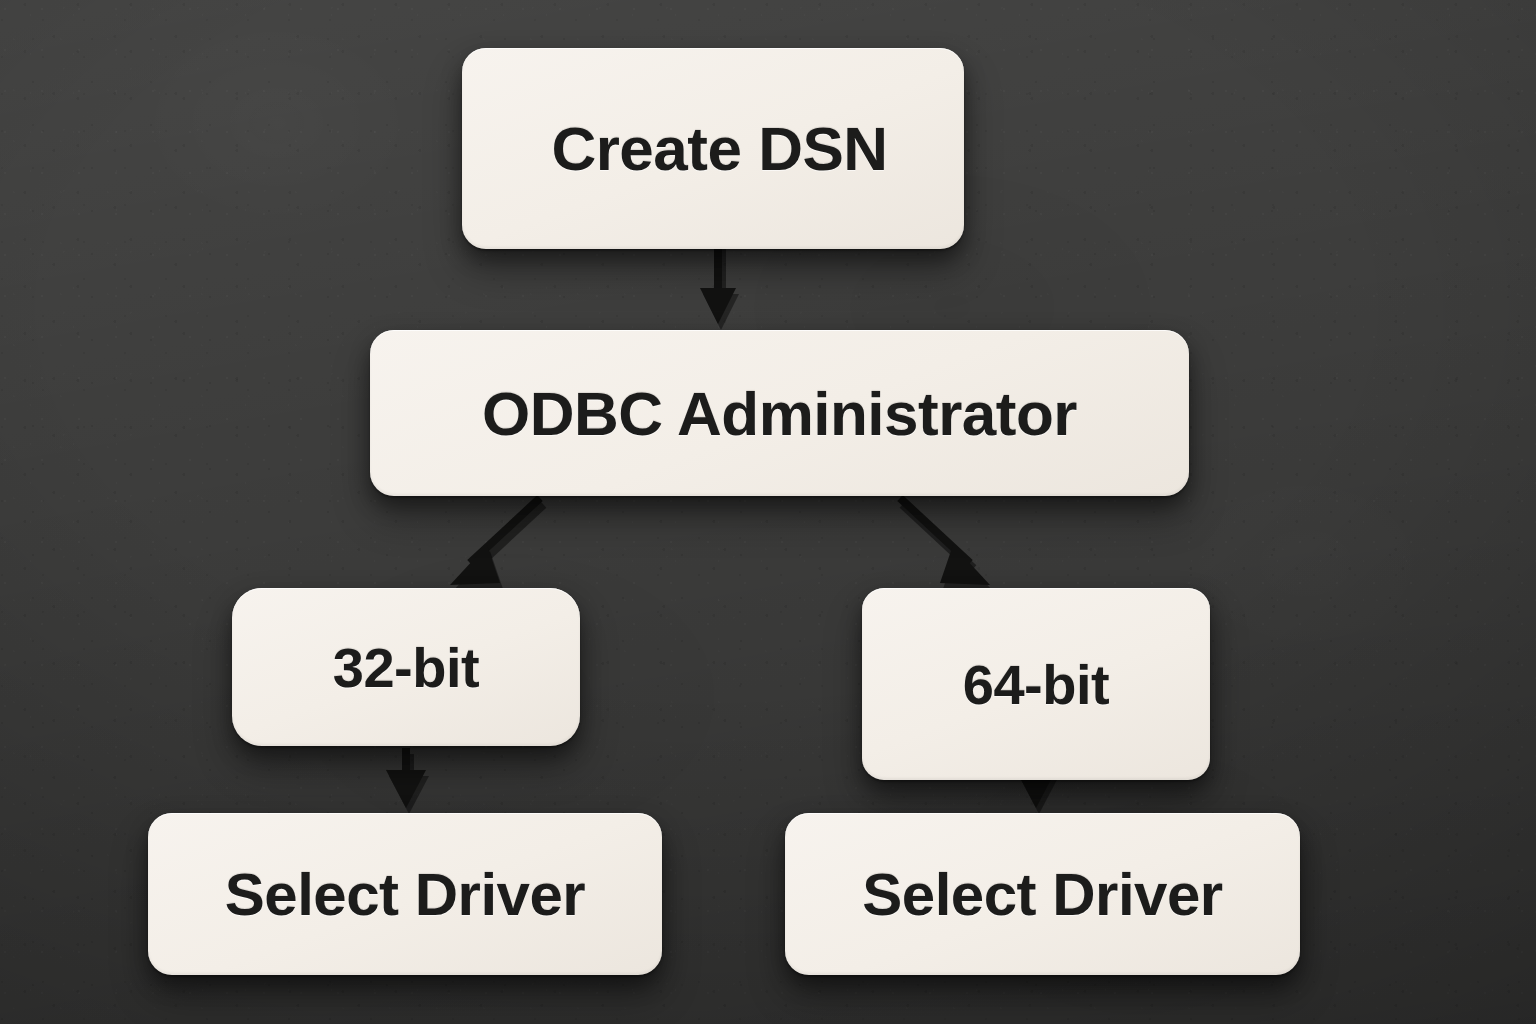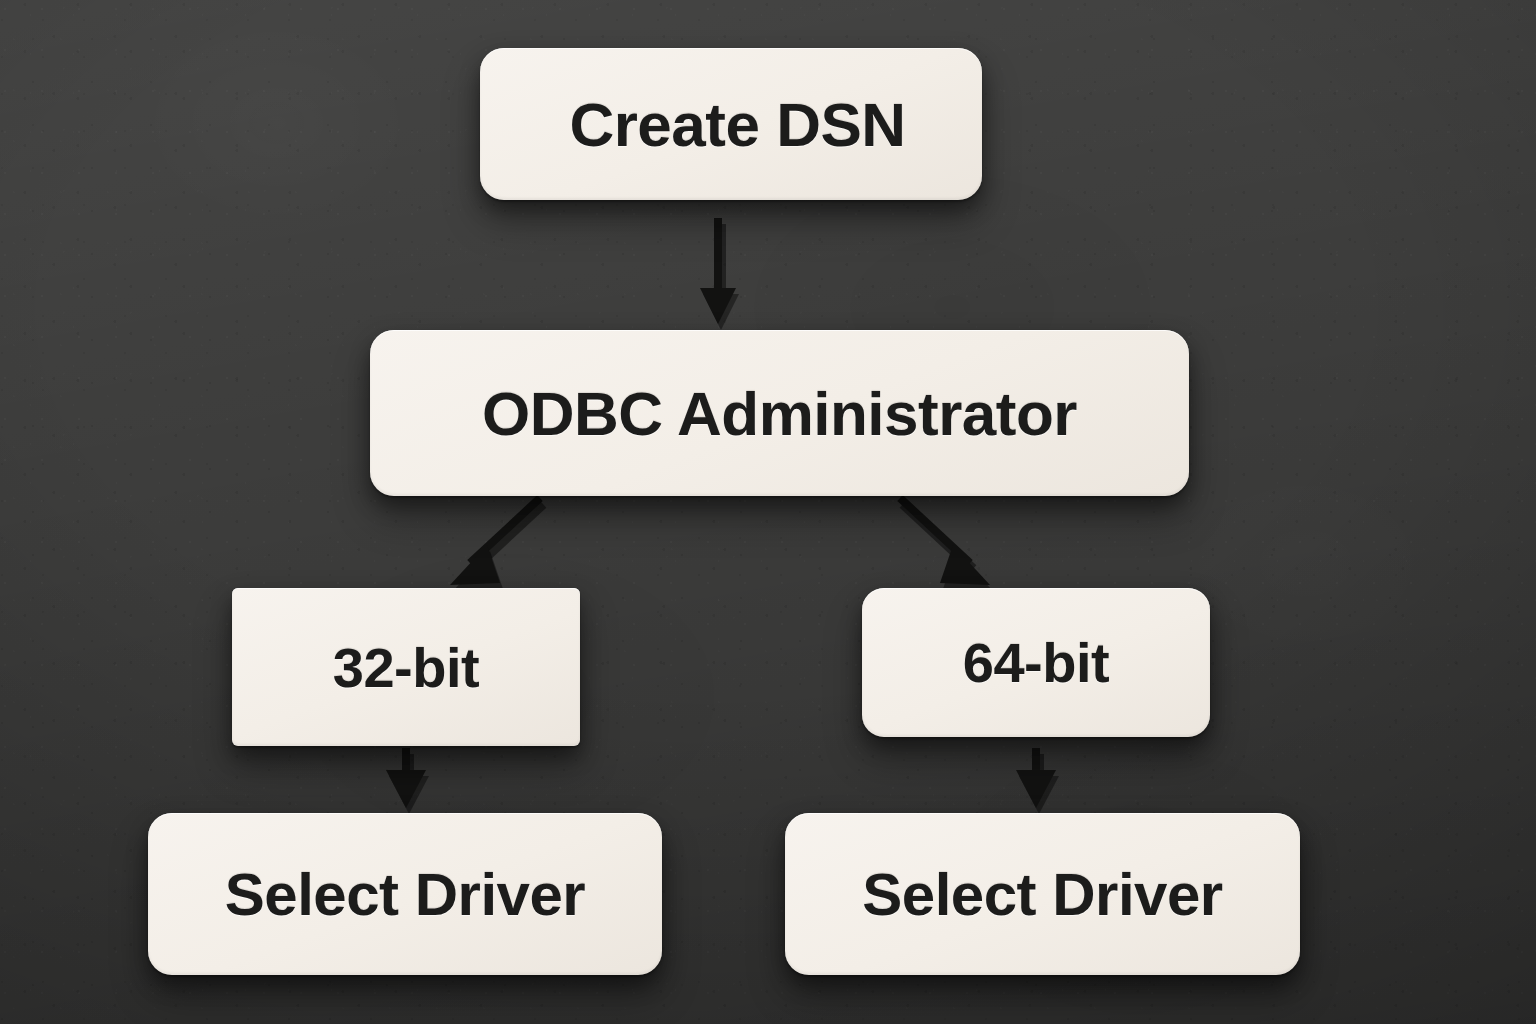--- a/index.html
+++ b/index.html
@@ -75,24 +75,24 @@
     box-sizing: border-box;
   }
   .node-label {
     color: #1c1c1b;
     font-weight: 700;
     letter-spacing: -0.5px;
     white-space: nowrap;
     text-shadow: 0 1px 0 rgba(255,255,255,.6), 0 -1px 1px rgba(0,0,0,.10);
   }
 
-  #node-create-dsn  { left:480px; top:48px;  width:502px; height:152px;padding-left:13px; }
+  #node-create-dsn  { left:462px; top:48px;  width:502px; height:201px;padding-left:13px; }
   #node-odbc-admin  { left:370px; top:330px; width:819px; height:166px; }
-  #node-32bit       { left:232px; top:588px; width:348px; height:158px; border-radius:6px; }
-  #node-64bit       { left:862px; top:588px; width:348px; height:149px; border-radius:22px; }
+  #node-32bit       { left:232px; top:588px; width:348px; height:158px; border-radius:30px; }
+  #node-64bit       { left:862px; top:588px; width:348px; height:192px; border-radius:22px; }
   #node-select-left { left:148px; top:813px; width:514px; height:162px; }
   #node-select-right{ left:785px; top:813px; width:515px; height:162px; }
 
   #node-create-dsn  .node-label { font-size: 62px; }
   #node-odbc-admin  .node-label { font-size: 62px; }
   #node-32bit       .node-label { font-size: 56px; }
   #node-64bit       .node-label { font-size: 56px; }
   #node-select-left .node-label { font-size: 60px; }
   #node-select-right .node-label{ font-size: 60px; }
 

